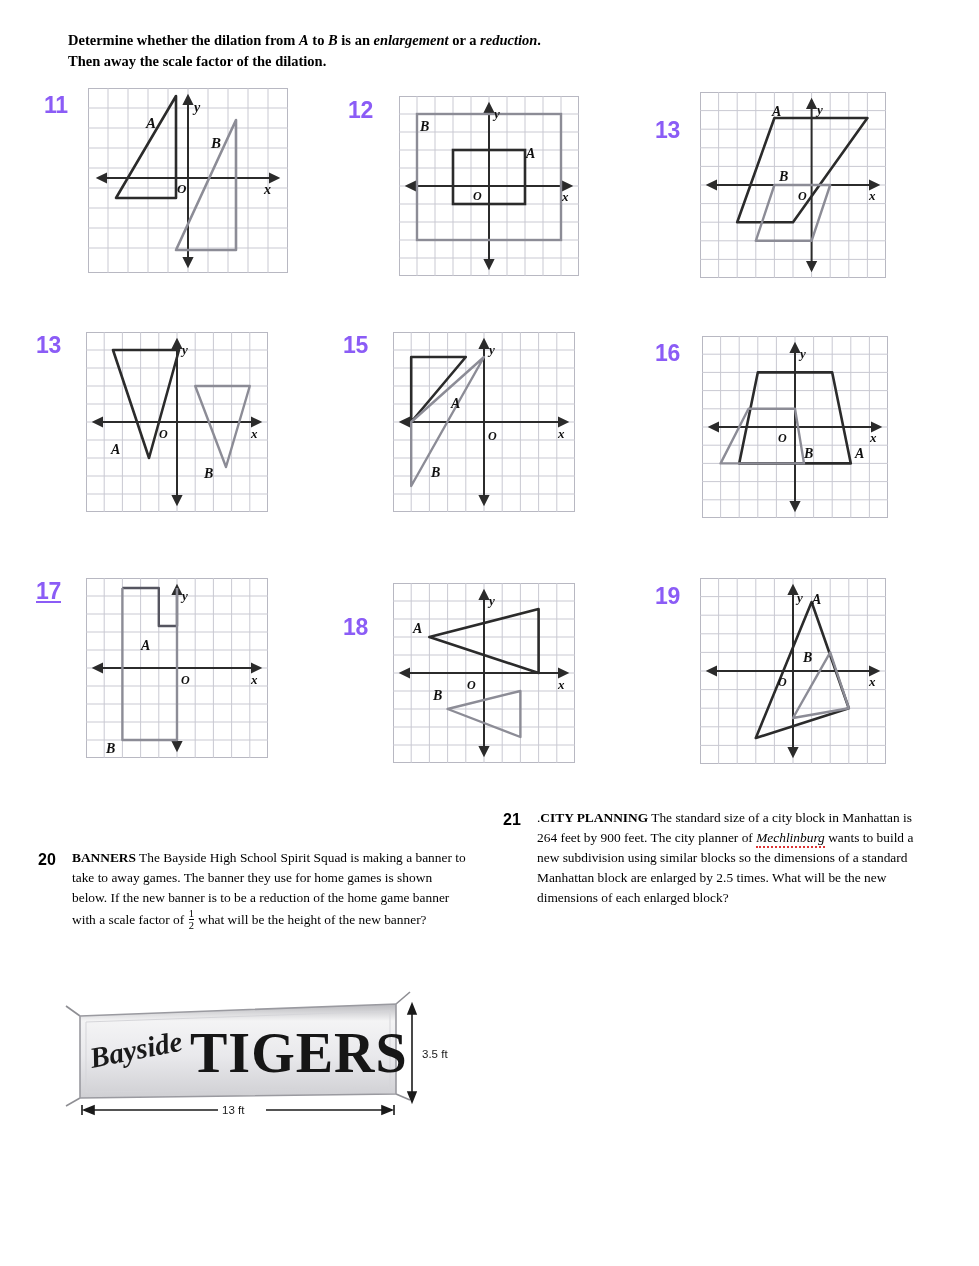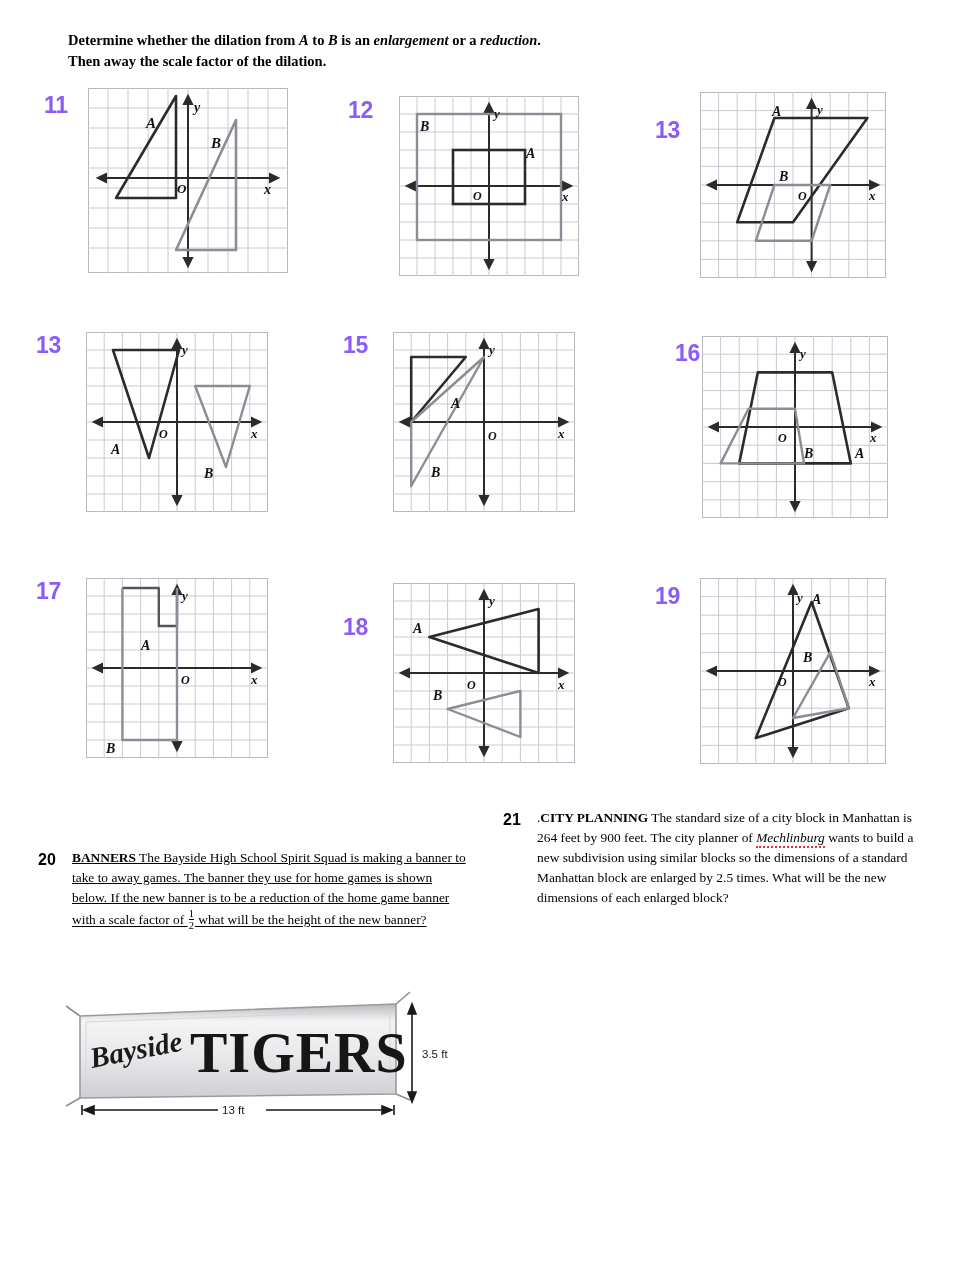--- a/index.html
+++ b/index.html
@@ -299,21 +299,21 @@
       <polygon points="18.2,90 18.2,25 72.8,25" fill="none" stroke="#2b2b2b" stroke-width="2.6" stroke-linejoin="round"></polygon>
       <polygon points="18.2,90 18.2,154 91,25" fill="none" stroke="#8c8c96" stroke-width="2.4" stroke-linejoin="round"></polygon>
       <text x="58" y="76" font-family="Liberation Serif, serif" font-style="italic" font-weight="bold" font-size="14" fill="#111">A</text>
       <text x="38" y="145" font-family="Liberation Serif, serif" font-style="italic" font-weight="bold" font-size="14" fill="#111">B</text>
       <text x="95" y="108" font-family="Liberation Serif, serif" font-style="italic" font-weight="bold" font-size="12" fill="#111">O</text>
       <text x="165" y="106" font-family="Liberation Serif, serif" font-style="italic" font-weight="bold" font-size="13" fill="#111">x</text>
       <text x="96" y="22" font-family="Liberation Serif, serif" font-style="italic" font-weight="bold" font-size="13" fill="#111">y</text>
     </svg>
   </div>
 
-  <div class="qnum" style="left:655px; top:340px;margin-left:20px;">16</div>
+  <div class="qnum" style="left:655px; top:340px;">16</div>
   <div class="graph" style="left:702px; top:336px;">
     <svg width="186" height="182" viewBox="0 0 186 182">
       <rect x="0.5" y="0.5" width="185" height="181" fill="#fff" stroke="#b8b8c2" stroke-width="1"></rect>
       <g stroke="#c9c9d2" stroke-width="1">
         <line x1="18.6" y1="0" x2="18.6" y2="182"></line>
           <line x1="37.2" y1="0" x2="37.2" y2="182"></line>
         <line x1="55.8" y1="0" x2="55.8" y2="182"></line>
           <line x1="74.4" y1="0" x2="74.4" y2="182"></line>
         <line x1="93" y1="0" x2="93" y2="182"></line>
           <line x1="111.6" y1="0" x2="111.6" y2="182"></line>
@@ -341,21 +341,21 @@
       <polygon points="55.8,36.4 130.2,36.4 148.8,127.4 37.2,127.4" fill="none" stroke="#2b2b2b" stroke-width="2.6" stroke-linejoin="round"></polygon>
       <polygon points="46.5,72.8 93,72.8 102,127.4 18.6,127.4" fill="none" stroke="#8c8c96" stroke-width="2.4" stroke-linejoin="round"></polygon>
       <text x="76" y="106" font-family="Liberation Serif, serif" font-style="italic" font-weight="bold" font-size="12" fill="#111">O</text>
       <text x="102" y="122" font-family="Liberation Serif, serif" font-style="italic" font-weight="bold" font-size="14" fill="#111">B</text>
       <text x="153" y="122" font-family="Liberation Serif, serif" font-style="italic" font-weight="bold" font-size="14" fill="#111">A</text>
       <text x="168" y="106" font-family="Liberation Serif, serif" font-style="italic" font-weight="bold" font-size="13" fill="#111">x</text>
       <text x="98" y="22" font-family="Liberation Serif, serif" font-style="italic" font-weight="bold" font-size="13" fill="#111">y</text>
     </svg>
   </div>
 
-  <div class="qnum" style="left:36px; top:578px;">17</div>
+  <div class="qnum" style="left:36px; top:578px;text-decoration:underline;">17</div>
   <div class="graph" style="left:86px; top:578px;">
     <svg width="182" height="180" viewBox="0 0 182 180">
       <rect x="0.5" y="0.5" width="181" height="179" fill="#fff" stroke="#b8b8c2" stroke-width="1"></rect>
       <g stroke="#c9c9d2" stroke-width="1">
         <line x1="18.2" y1="0" x2="18.2" y2="180"></line>
           <line x1="36.4" y1="0" x2="36.4" y2="180"></line>
         <line x1="54.6" y1="0" x2="54.6" y2="180"></line>
           <line x1="72.8" y1="0" x2="72.8" y2="180"></line>
         <line x1="91" y1="0" x2="91" y2="180"></line>
           <line x1="109.2" y1="0" x2="109.2" y2="180"></line>
@@ -469,21 +469,21 @@
       <polygon points="55.8,160 111.6,24 148.8,130.2" fill="none" stroke="#2b2b2b" stroke-width="2.6" stroke-linejoin="round"></polygon>
       <polygon points="93,140 130.2,74.4 148.8,130.2" fill="none" stroke="#8c8c96" stroke-width="2.4" stroke-linejoin="round"></polygon>
       <text x="112" y="26" font-family="Liberation Serif, serif" font-style="italic" font-weight="bold" font-size="14" fill="#111">A</text>
       <text x="103" y="84" font-family="Liberation Serif, serif" font-style="italic" font-weight="bold" font-size="14" fill="#111">B</text>
       <text x="78" y="108" font-family="Liberation Serif, serif" font-style="italic" font-weight="bold" font-size="12" fill="#111">O</text>
       <text x="169" y="108" font-family="Liberation Serif, serif" font-style="italic" font-weight="bold" font-size="13" fill="#111">x</text>
       <text x="97" y="24" font-family="Liberation Serif, serif" font-style="italic" font-weight="bold" font-size="13" fill="#111">y</text>
     </svg>
   </div>
 
-  <div class="wp" style="left:72px; top:848px; width:395px;text-decoration:underline;">
+  <div class="wp" style="left:72px; top:848px; width:395px;">
     <span class="num">20</span><span class="lead">BANNERS</span><span> The Bayside High School Spirit Squad is making a banner to take to away games. The banner they use for home games is shown below. If the new banner is to be a reduction of the home game banner with a scale factor of </span><span class="frac"><span class="n">1</span><span class="d">2</span></span><span> what will be the height of the new banner?</span>
   </div>
 
   <div class="wp" style="left:537px; top:808px; width:398px;">
     <span class="num">21</span><span>.</span><span class="lead">CITY PLANNING</span><span> The standard size of a city block in Manhattan is 264 feet by 900 feet. The city planner of </span><span class="squiggle">Mechlinburg</span><span> wants to build a new subdivision using similar blocks so the dimensions of a standard Manhattan block are enlarged by 2.5 times. What will be the new dimensions of each enlarged block?</span>
   </div>
 
   <div class="banner-art">
     <svg width="400" height="140" viewBox="0 0 400 140">
       <defs>

